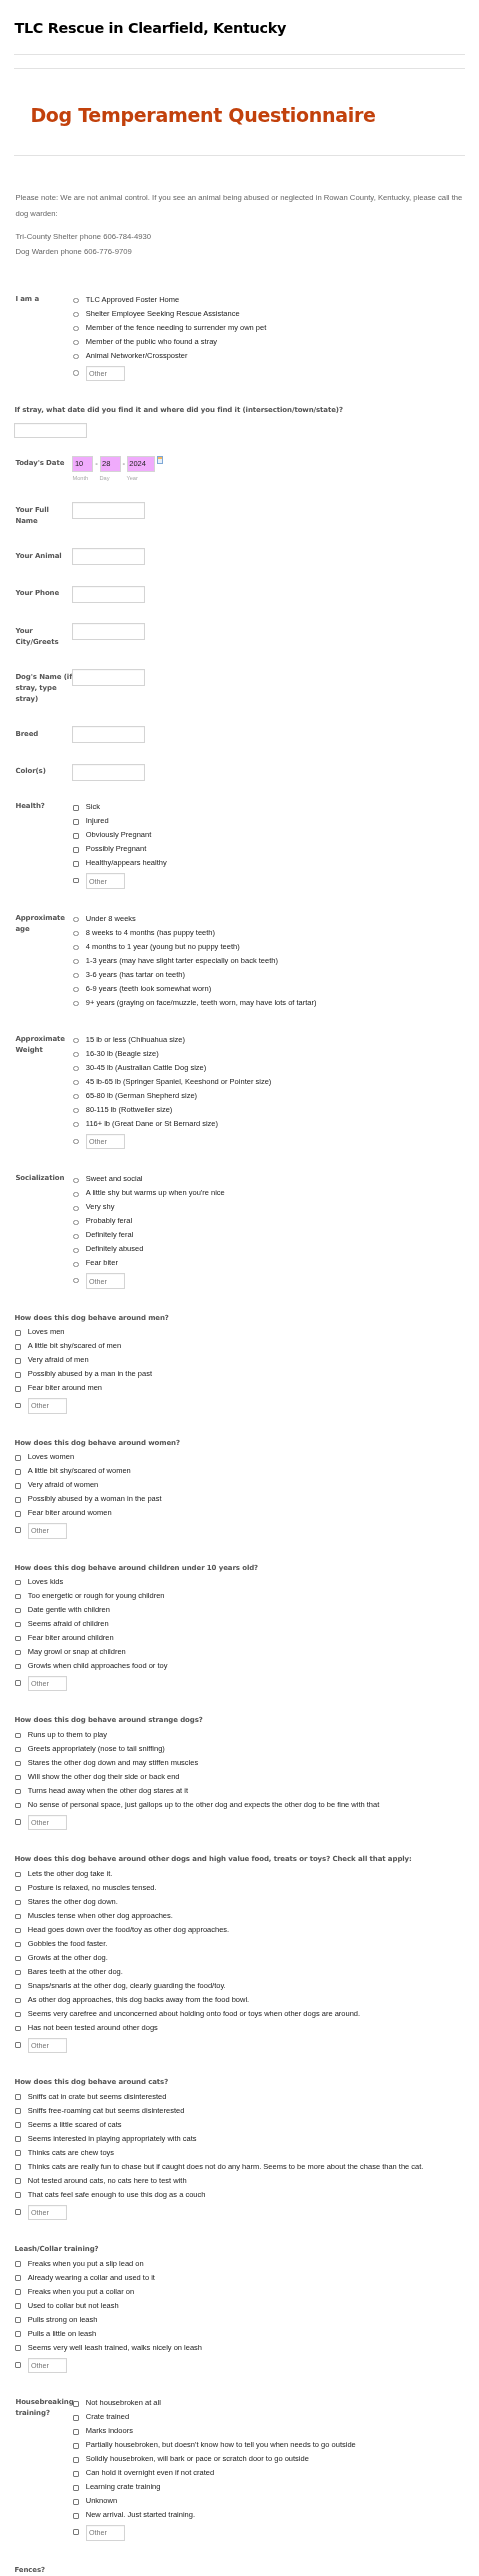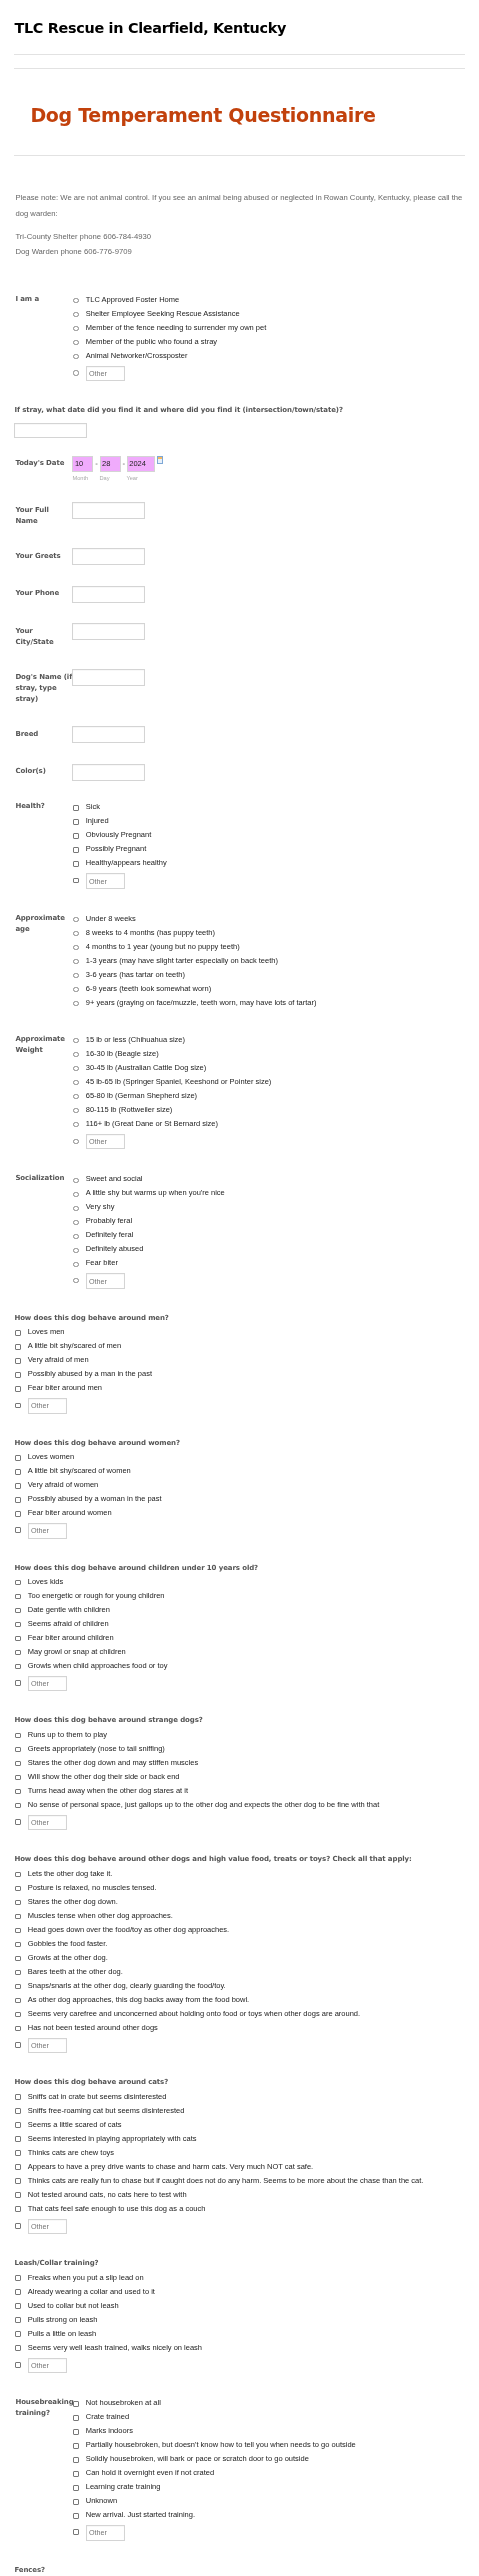--- a/index.html
+++ b/index.html
@@ -151,29 +151,29 @@
       </div>
     </div>
   </div>
 
   <div id="contact-fields">
       <div class="row" style="margin-top: 21.6px;">
         <div class="label" style="padding-top: 2.6px;">Your Full Name</div>
         <input class="text-input" value="" style="">
       </div>
       <div class="row" style="margin-top: 20.6px;">
-        <div class="label" style="padding-top: 2.6px;">Your Greets</div>
+        <div class="label" style="padding-top: 2.6px;">Your Animal</div>
         <input class="text-input" value="" style="">
       </div>
       <div class="row" style="margin-top: 20.6px;">
         <div class="label" style="padding-top: 2.6px;">Your Phone</div>
         <input class="text-input" value="" style="">
       </div>
       <div class="row" style="margin-top: 20.6px;">
-        <div class="label" style="padding-top: 2.6px;">Your City/State</div>
+        <div class="label" style="padding-top: 2.6px;">Your City/Greets</div>
         <input class="text-input" value="" style="">
       </div>
       <div class="row" style="margin-top: 20.6px;">
         <div class="label" style="padding-top: 2.6px;">Dog's Name (if stray, type stray)</div>
         <input class="text-input" value="" style="">
       </div>
       <div class="row" style="margin-top: 20.6px;">
         <div class="label" style="padding-top: 2.6px;">Breed</div>
         <input class="text-input" value="" style="">
       </div>
@@ -526,24 +526,20 @@
         <div class="opt">
           <span class="ctrl"><span class="check"></span></span>
           <span class="txt">Seems interested in playing appropriately with cats</span>
         </div>
         <div class="opt">
           <span class="ctrl"><span class="check"></span></span>
           <span class="txt">Thinks cats are chew toys</span>
         </div>
         <div class="opt">
           <span class="ctrl"><span class="check"></span></span>
-          <span class="txt">Appears to have a prey drive wants to chase and harm cats. Very much NOT cat safe.</span>
-        </div>
-        <div class="opt">
-          <span class="ctrl"><span class="check"></span></span>
           <span class="txt">Thinks cats are really fun to chase but if caught does not do any harm. Seems to be more about the chase than the cat.</span>
         </div>
         <div class="opt">
           <span class="ctrl"><span class="check"></span></span>
           <span class="txt">Not tested around cats, no cats here to test with</span>
         </div>
         <div class="opt">
           <span class="ctrl"><span class="check"></span></span>
           <span class="txt">That cats feel safe enough to use this dog as a couch</span>
         </div>
@@ -556,20 +552,24 @@
   <div class="stacked" style="margin-top: 23px;">
       <div class="q-label">Leash/Collar training?</div>
       <div class="opts">
         <div class="opt">
           <span class="ctrl"><span class="check"></span></span>
           <span class="txt">Freaks when you put a slip lead on</span>
         </div>
         <div class="opt">
           <span class="ctrl"><span class="check"></span></span>
           <span class="txt">Already wearing a collar and used to it</span>
+        </div>
+        <div class="opt">
+          <span class="ctrl"><span class="check"></span></span>
+          <span class="txt">Freaks when you put a collar on</span>
         </div>
         <div class="opt">
           <span class="ctrl"><span class="check"></span></span>
           <span class="txt">Used to collar but not leash</span>
         </div>
         <div class="opt">
           <span class="ctrl"><span class="check"></span></span>
           <span class="txt">Pulls strong on leash</span>
         </div>
         <div class="opt">

